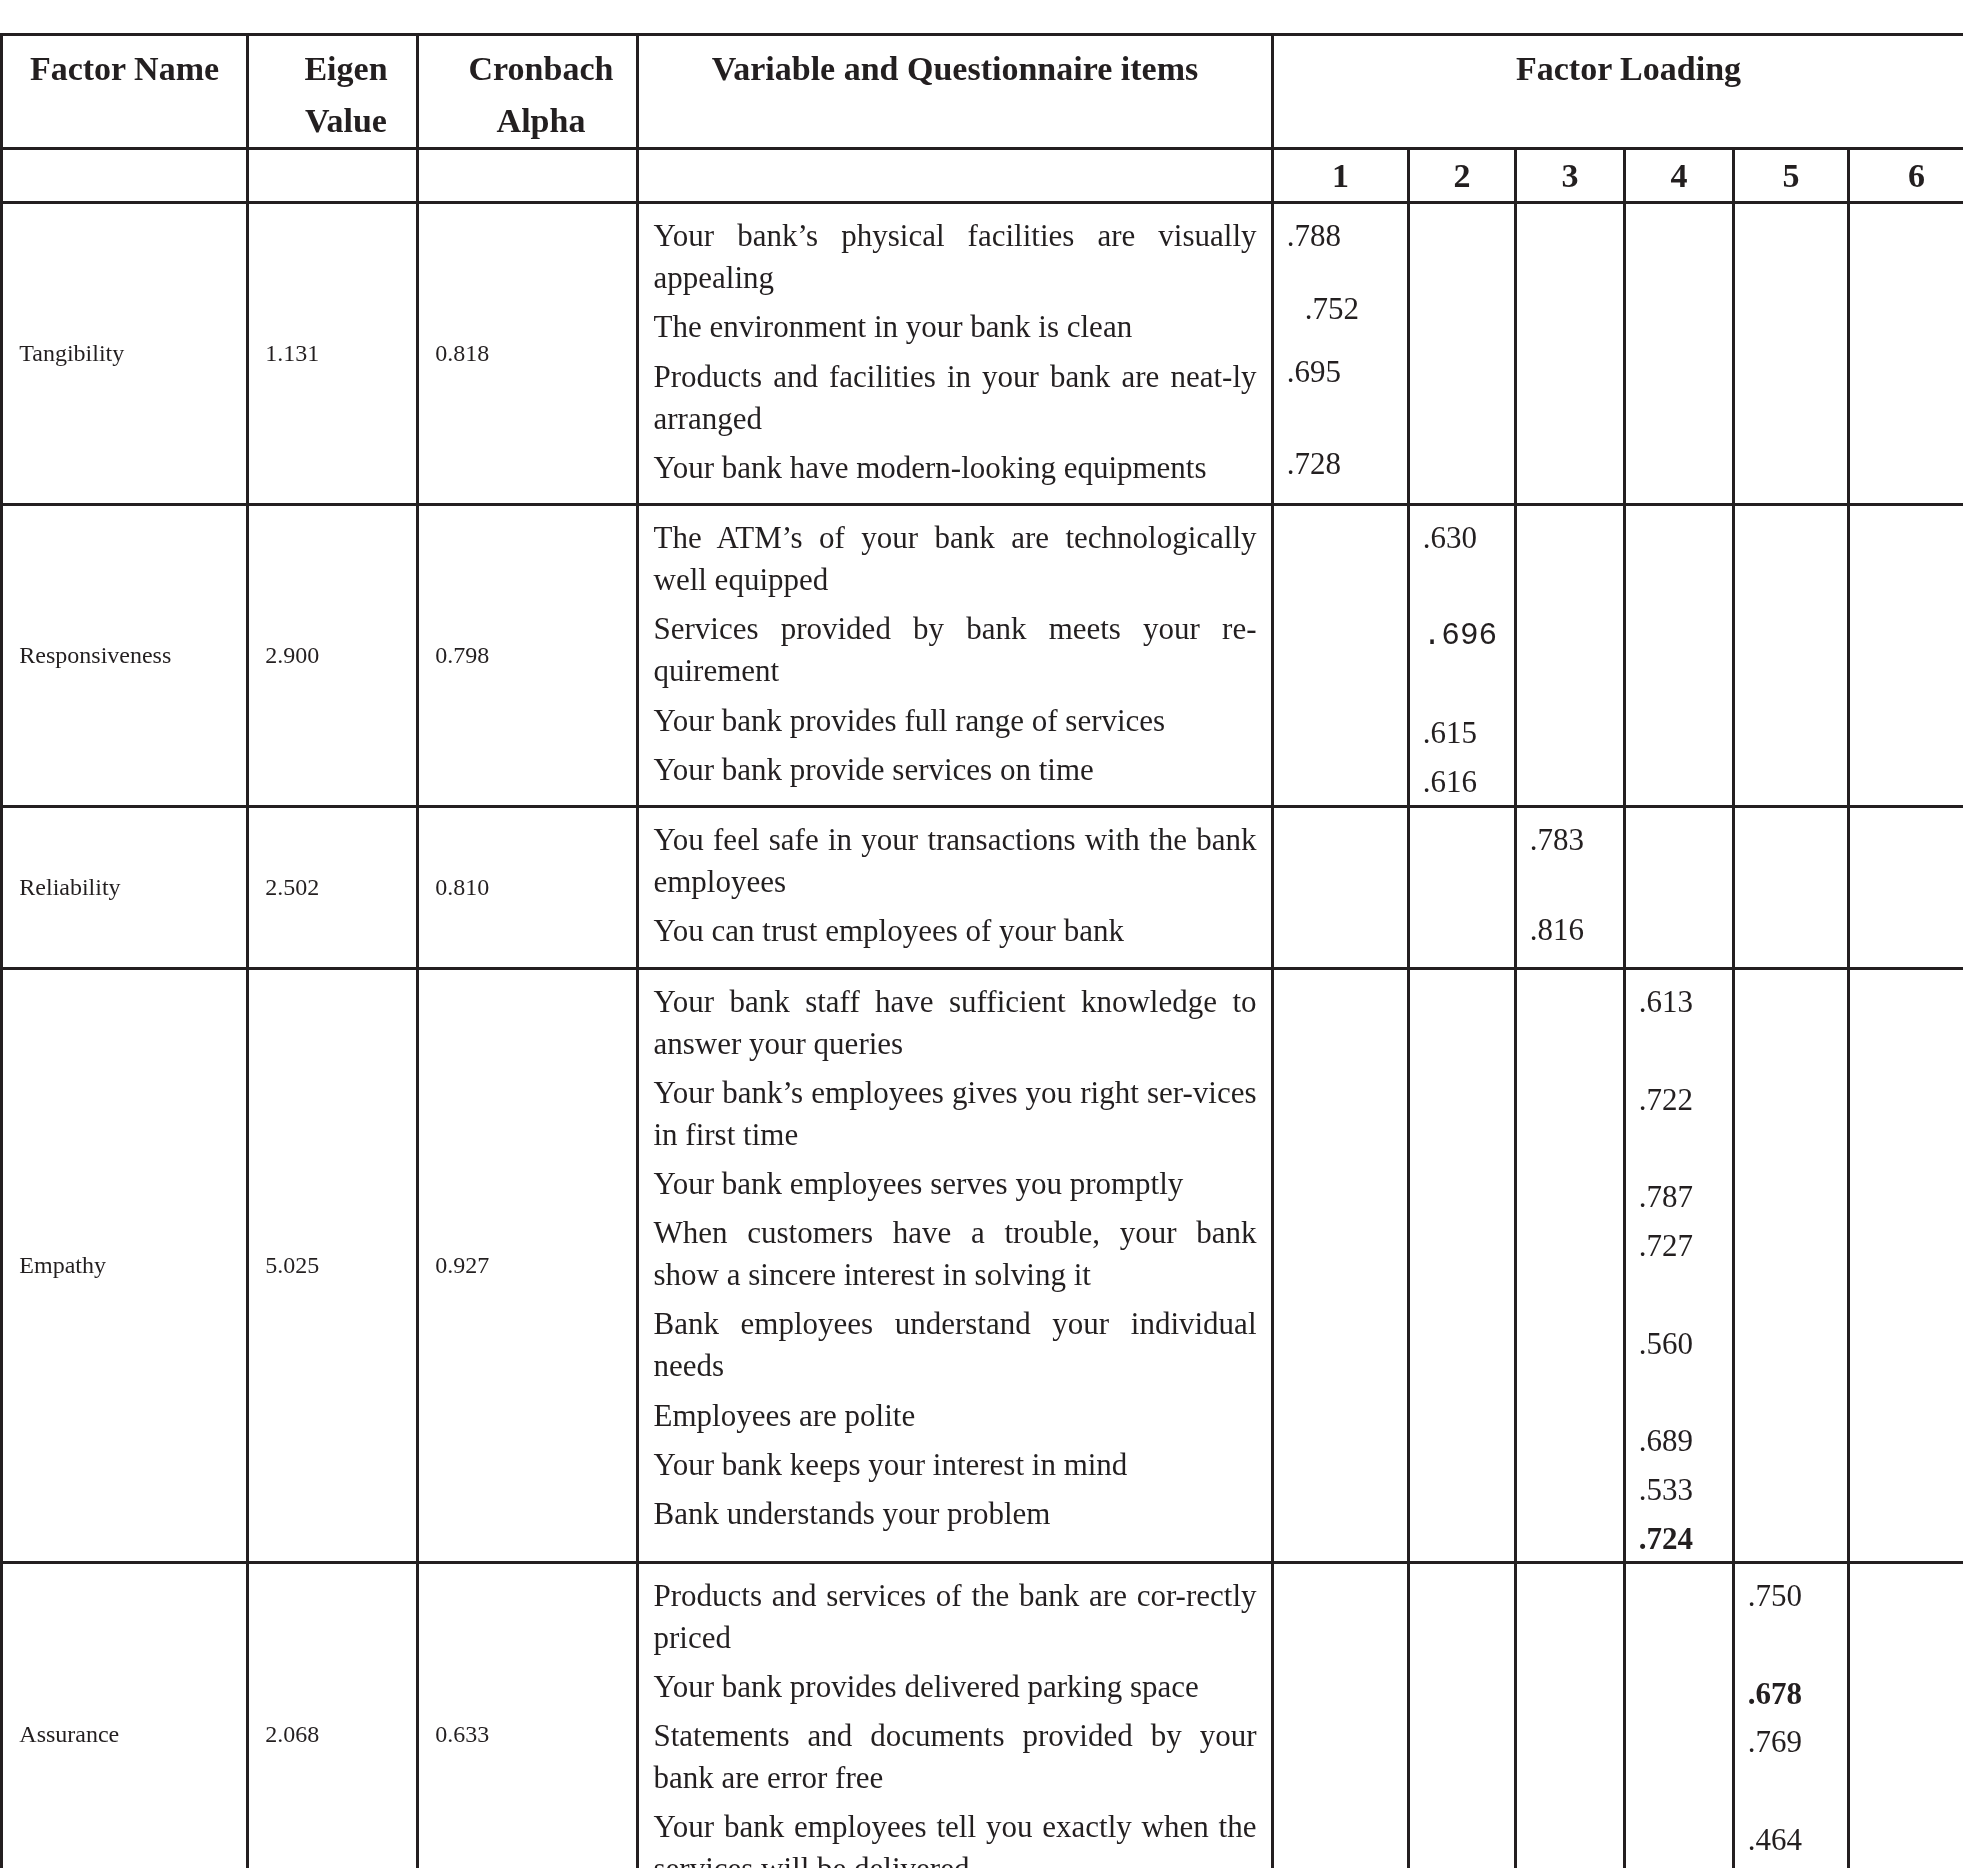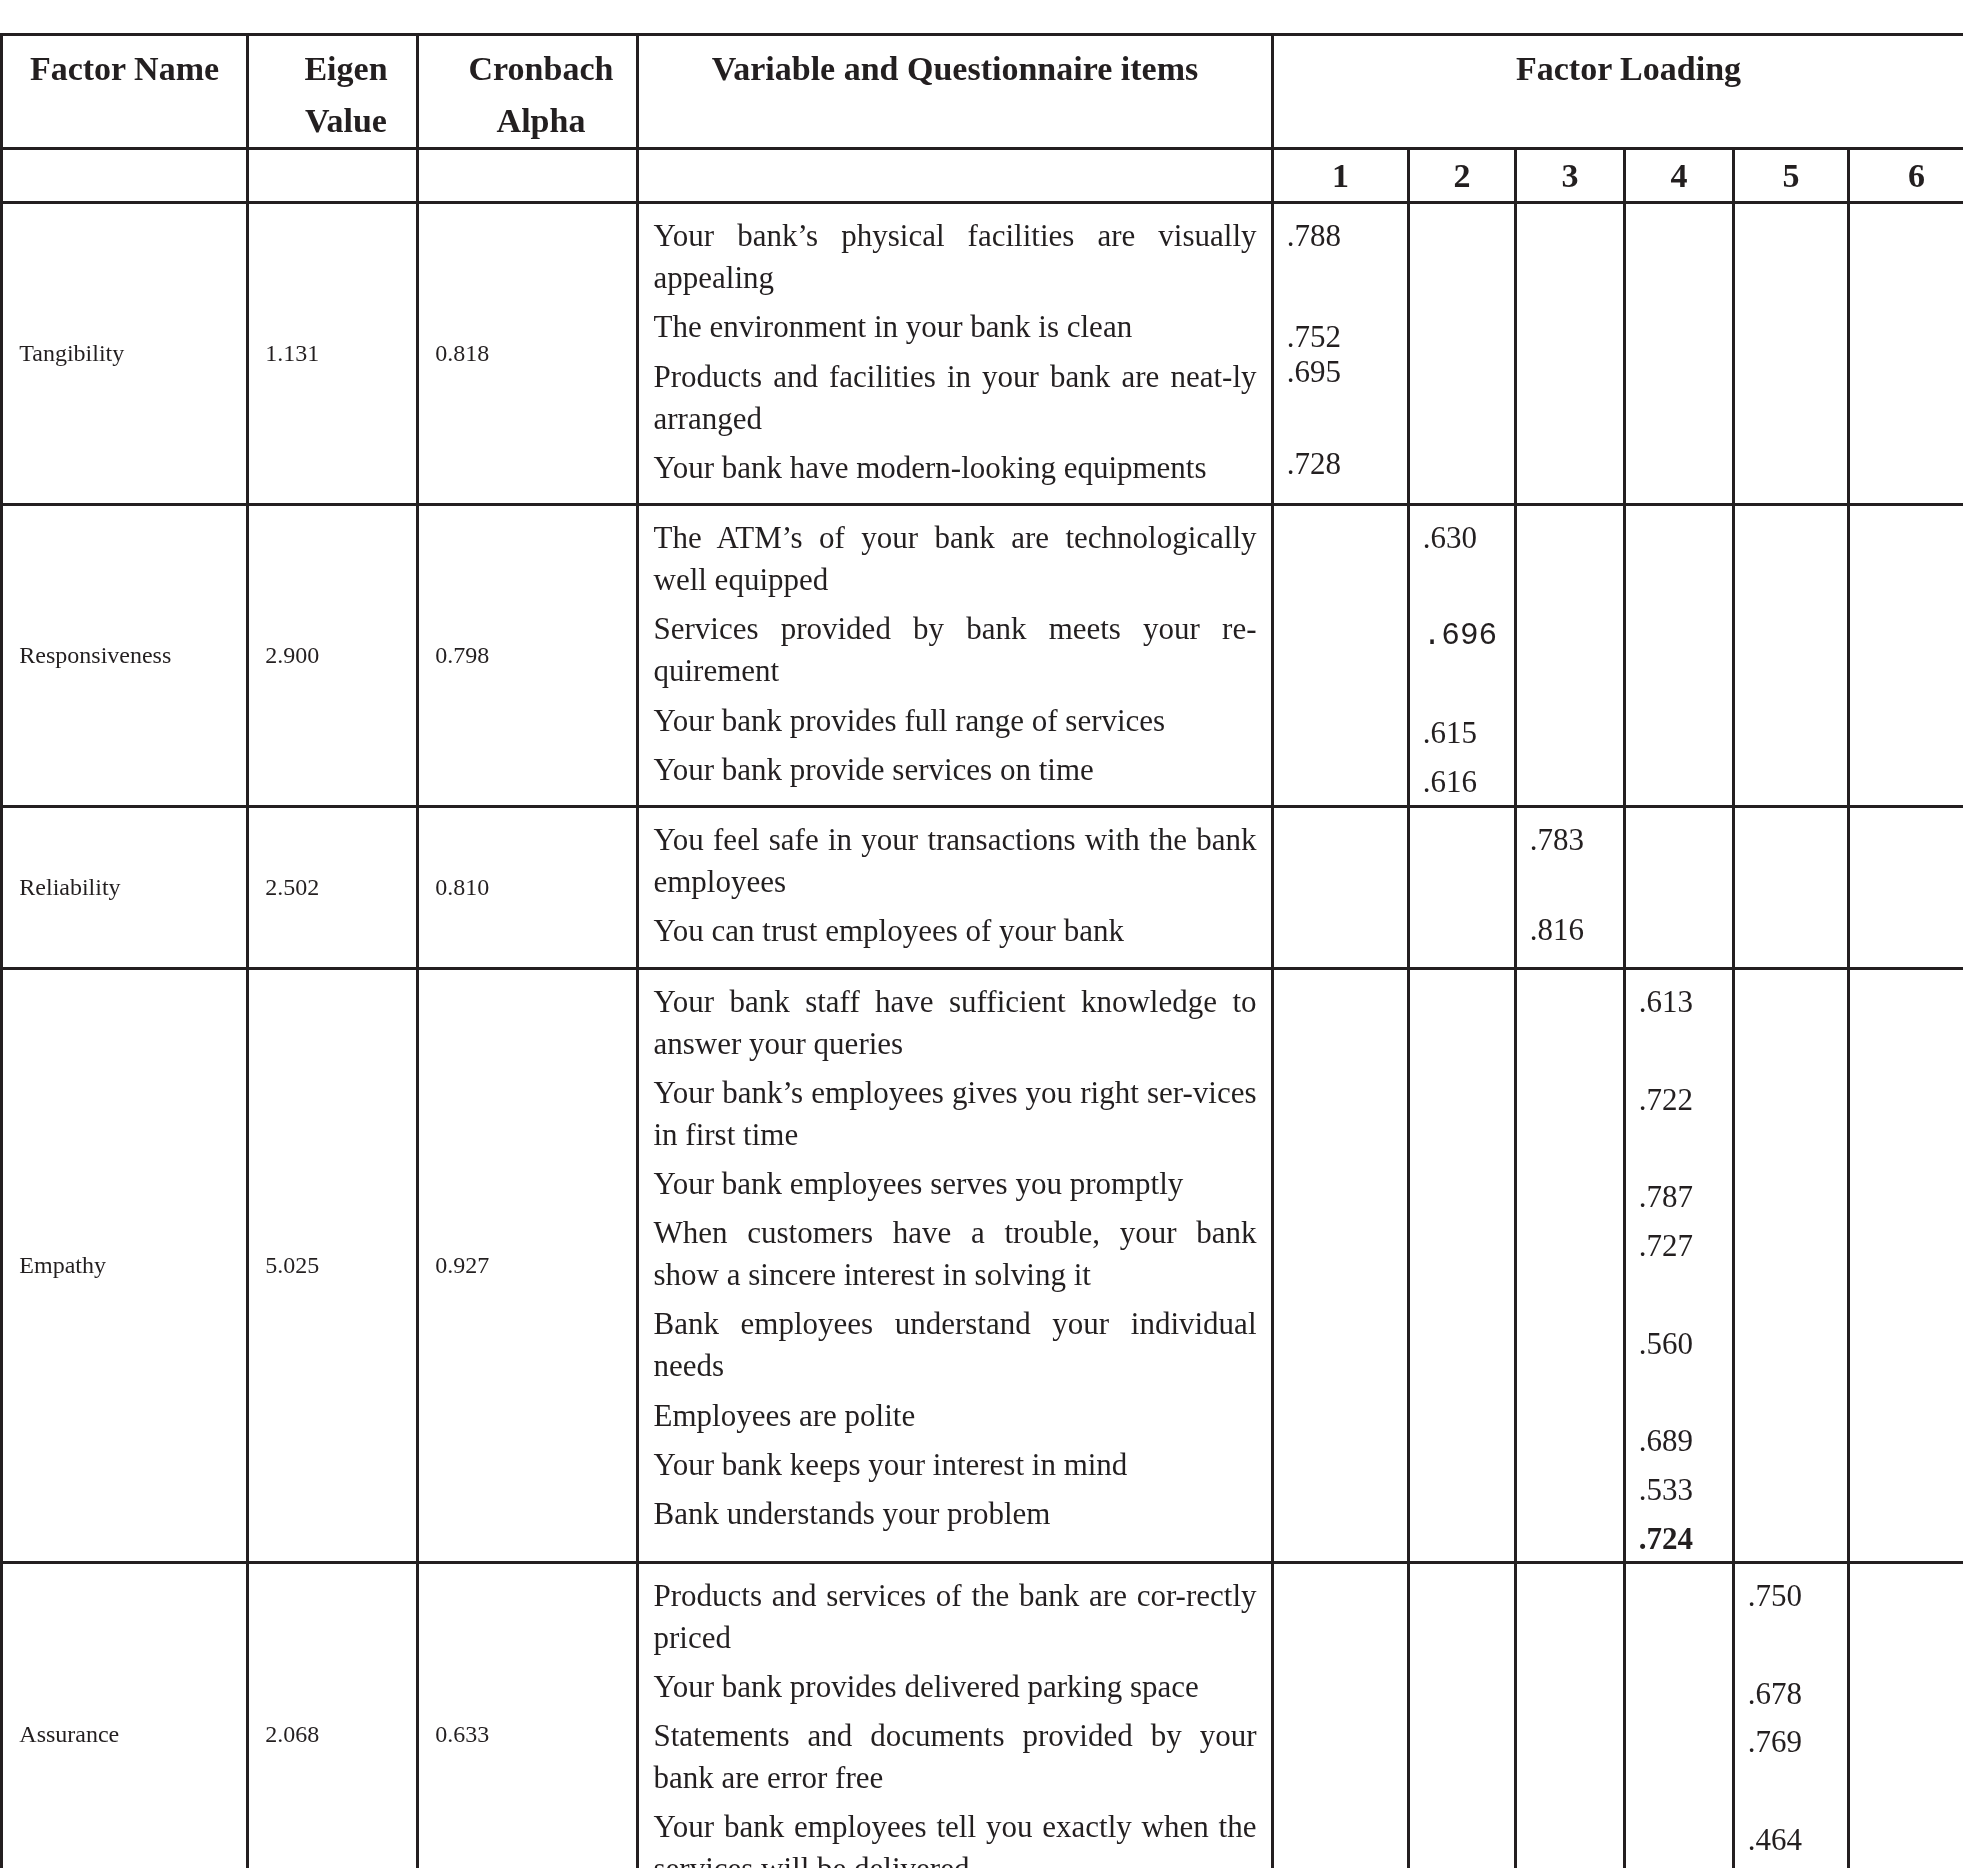--- a/index.html
+++ b/index.html
@@ -60,21 +60,21 @@
         <td class="num">1.131</td>
         <td class="num">0.818</td>
         <td class="items">
           <div class="item">Your bank’s physical facilities are visually appealing</div>
           <div class="item">The environment in your bank is clean</div>
           <div class="item">Products and facilities in your bank are neat-ly arranged</div>
           <div class="item">Your bank have modern-looking equipments</div>
         </td>
         <td class="load">
           <div class="lv" style="top: 11px;">.788</div>
-          <div class="lv" style="top: 112px;">.752</div>
+          <div class="lv" style="top: 84px; margin-left: 18px;">.752</div>
           <div class="lv" style="top: 147px;">.695</div>
           <div class="lv" style="top: 239px;">.728</div>
         </td>
         <td class="load"></td>
         <td class="load"></td>
         <td class="load"></td>
         <td class="load"></td>
         <td class="load"></td>
       </tr>
       <tr style="height: 299px;">
@@ -156,21 +156,21 @@
           <div class="item">Your bank provides delivered parking space</div>
           <div class="item">Statements and documents provided by your bank are error free</div>
           <div class="item">Your bank employees tell you exactly when the services will be delivered</div>
         </td>
         <td class="load"></td>
         <td class="load"></td>
         <td class="load"></td>
         <td class="load"></td>
         <td class="load">
           <div class="lv" style="top: 11px;">.750</div>
-          <div class="lv" style="top: 109px;">.678</div>
+          <div class="lv" style="top: 109px; font-weight: bold;">.678</div>
           <div class="lv" style="top: 157px;">.769</div>
           <div class="lv" style="top: 255px;">.464</div>
         </td>
         <td class="load"></td>
       </tr>
     </tbody>
 </table>
 
 
 </body></html>

